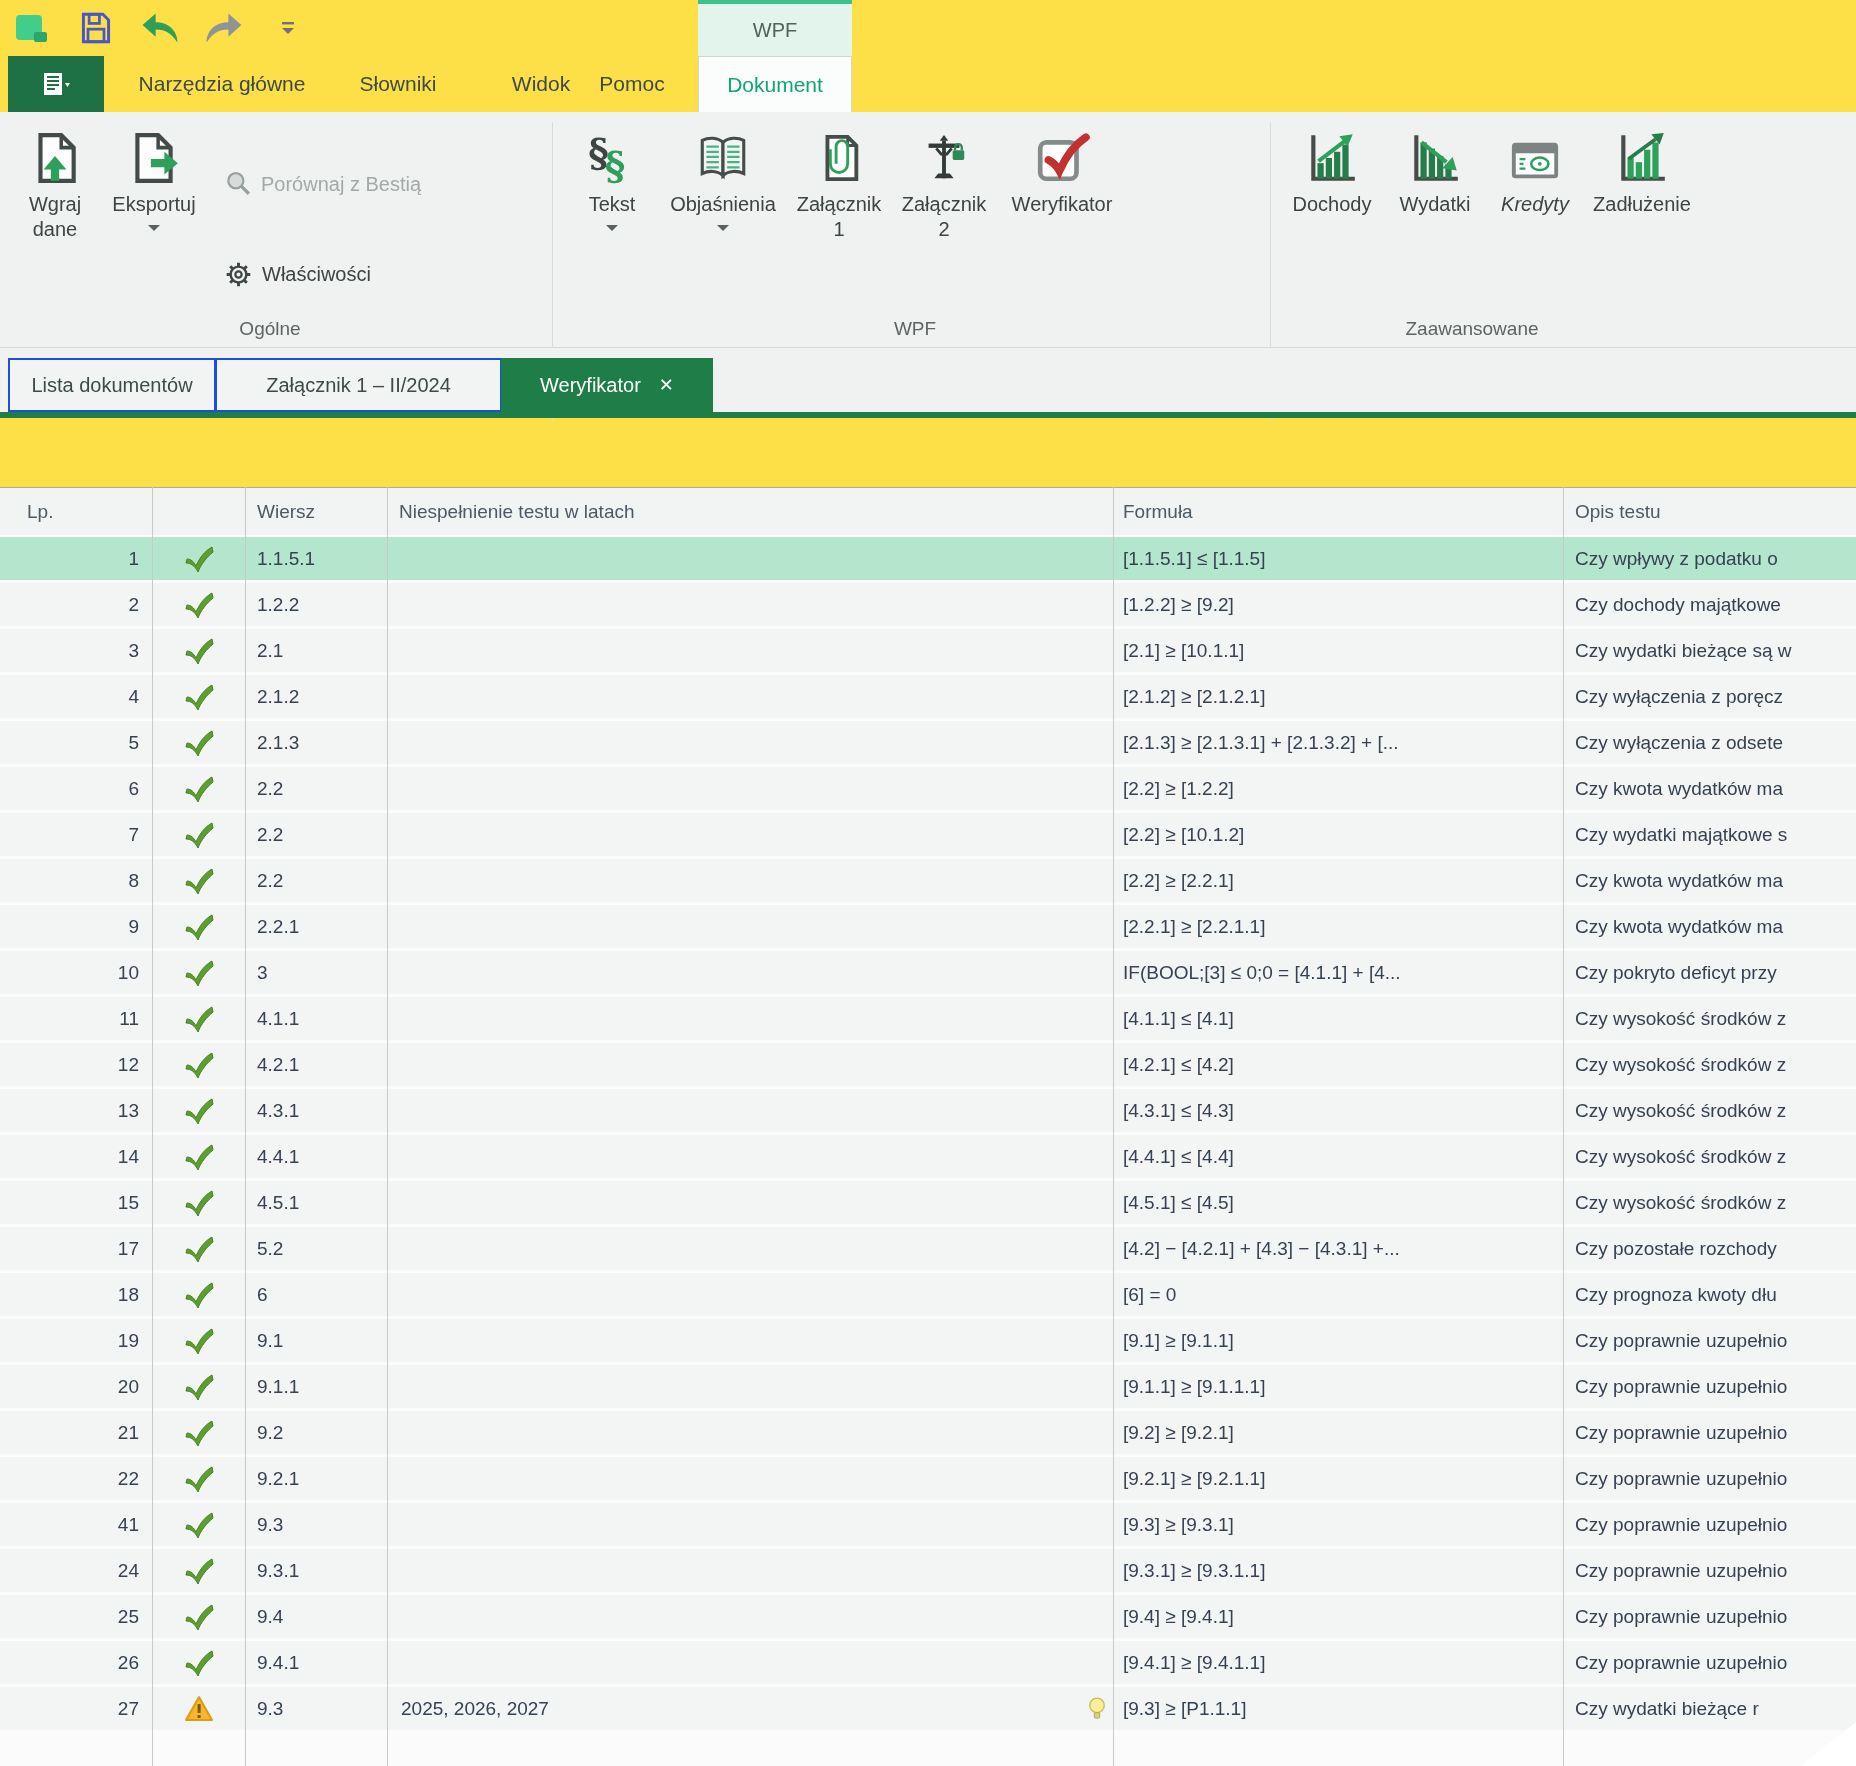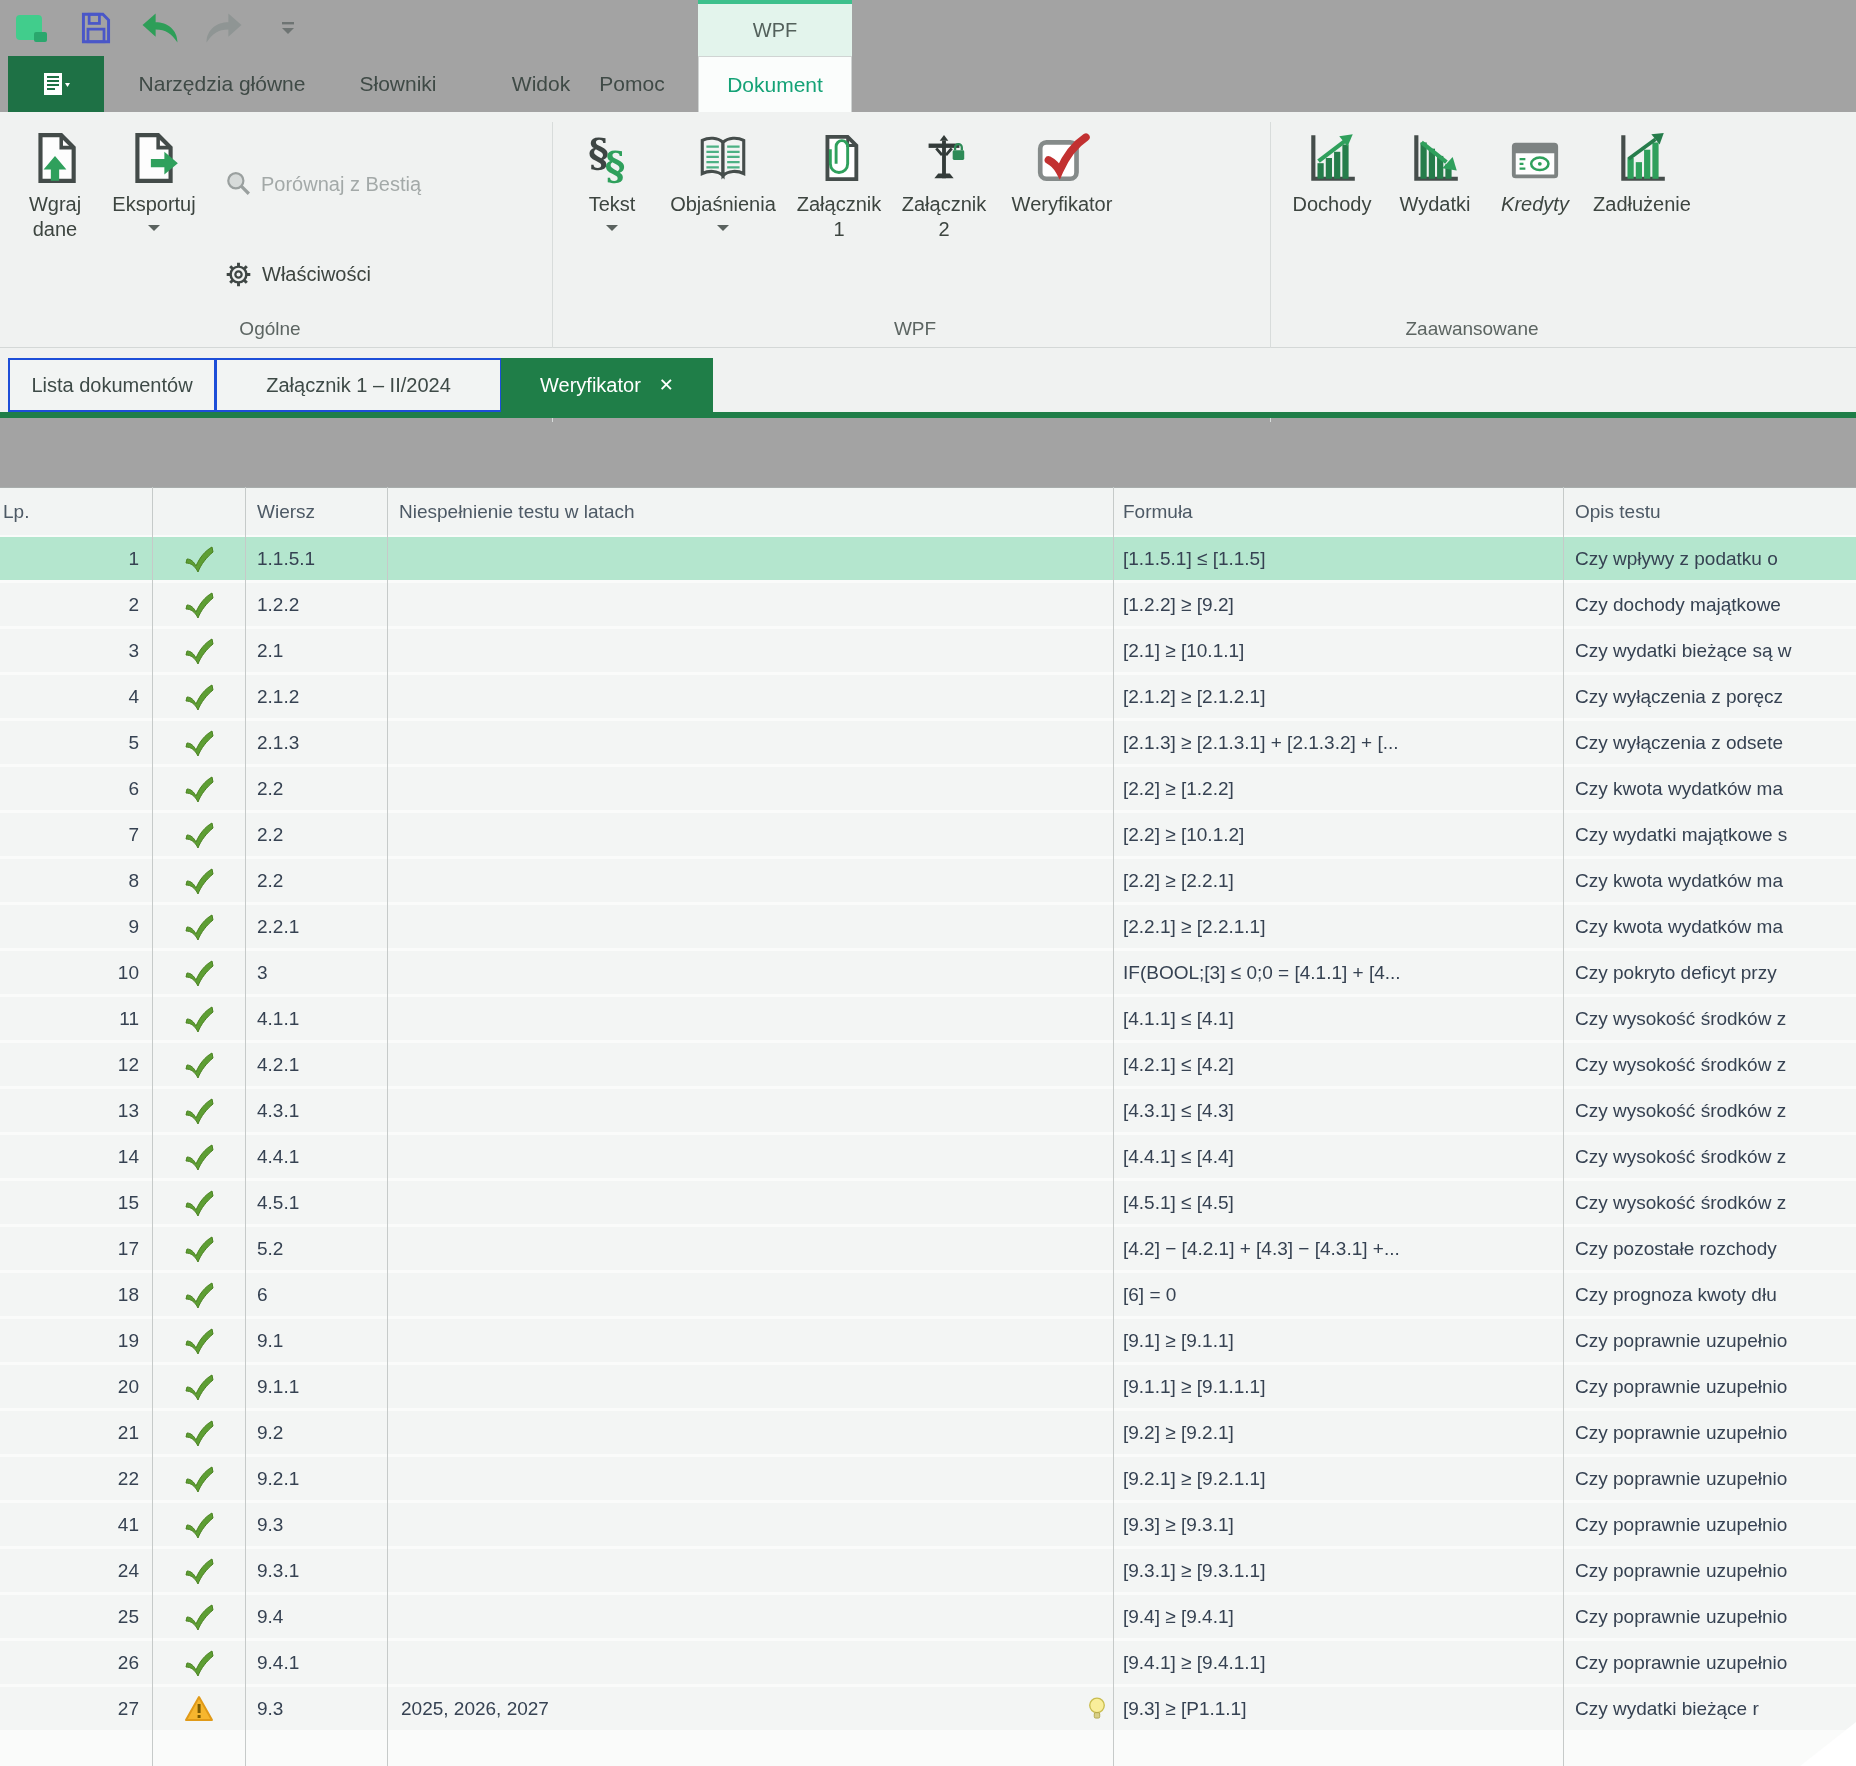--- a/index.html
+++ b/index.html
@@ -1,16 +1,16 @@
 <!DOCTYPE html>
 <html><head>
 <meta charset="utf-8">
 <style>
   html,body{margin:0;padding:0;background:#e8eae9;}
-  .app{position:relative;width:1856px;height:1766px;background:#a3a3a3;overflow:hidden;
+  .app{position:relative;width:1856px;height:1766px;background:#fde047;overflow:hidden;
        font-family:"Liberation Sans",sans-serif;color:#3d4540;}
   
   .qat{position:absolute;left:0;top:0;height:56px;width:690px;display:flex;align-items:center;gap:24px;padding-left:12px;}
   .qat-btn{display:flex;align-items:center;justify-content:center;width:40px;height:40px;}
   
   .ctx-tab{position:absolute;left:698px;top:0;width:154px;height:56px;background:#e3f4ec;
            border-top:4px solid #3dc08c;display:flex;align-items:center;justify-content:center;
            font-size:20px;color:#53605b;box-sizing:border-box;}
   
   .menu-row{position:absolute;left:0;top:56px;width:100%;height:56px;}
@@ -41,21 +41,21 @@
   
   .verifyrow{position:absolute;left:0;top:418px;width:100%;height:69px;background:#f2f4f3;
              display:flex;align-items:center;gap:12px;padding-left:16px;box-sizing:border-box;}
   .verifyrow .vlabel{font-size:21px;color:#33413c;}
   
   .tablewrap{position:absolute;left:0;top:487px;right:0;bottom:0;background:#fafbfa;overflow:hidden;}
   .thead{position:absolute;left:0;top:0;right:0;height:48px;background:#f2f4f3;border-top:1px solid #a8adac;
          box-sizing:border-box;display:grid;grid-template-columns:152px 93px 142px 726px 450px 1fr;
          align-items:center;font-size:19px;color:#4d5965;}
   .thead .hcell{padding-left:12px;white-space:nowrap;overflow:hidden;cursor:pointer;}
-  .thead .hcell.lp{padding-left:3px;}
+  .thead .hcell.lp{padding-left:27px;}
   .tbody{position:absolute;left:0;top:48px;right:0;padding-top:2px;}
   .trow{height:43px;margin-bottom:3px;background:#f3f5f4;display:grid;
         grid-template-columns:152px 93px 142px 726px 450px 1fr;align-items:center;
         font-size:19px;color:#364252;cursor:pointer;}
   .trow.selected{background:#b4e6ce;}
   .cell{white-space:nowrap;overflow:hidden;}
   .cell.lp{text-align:right;padding-right:13px;}
   .cell.status{display:flex;align-items:center;justify-content:center;}
   .cell.wiersz{padding-left:12px;}
   .cell.lata{padding-left:14px;display:flex;align-items:center;justify-content:space-between;padding-right:6px;}

